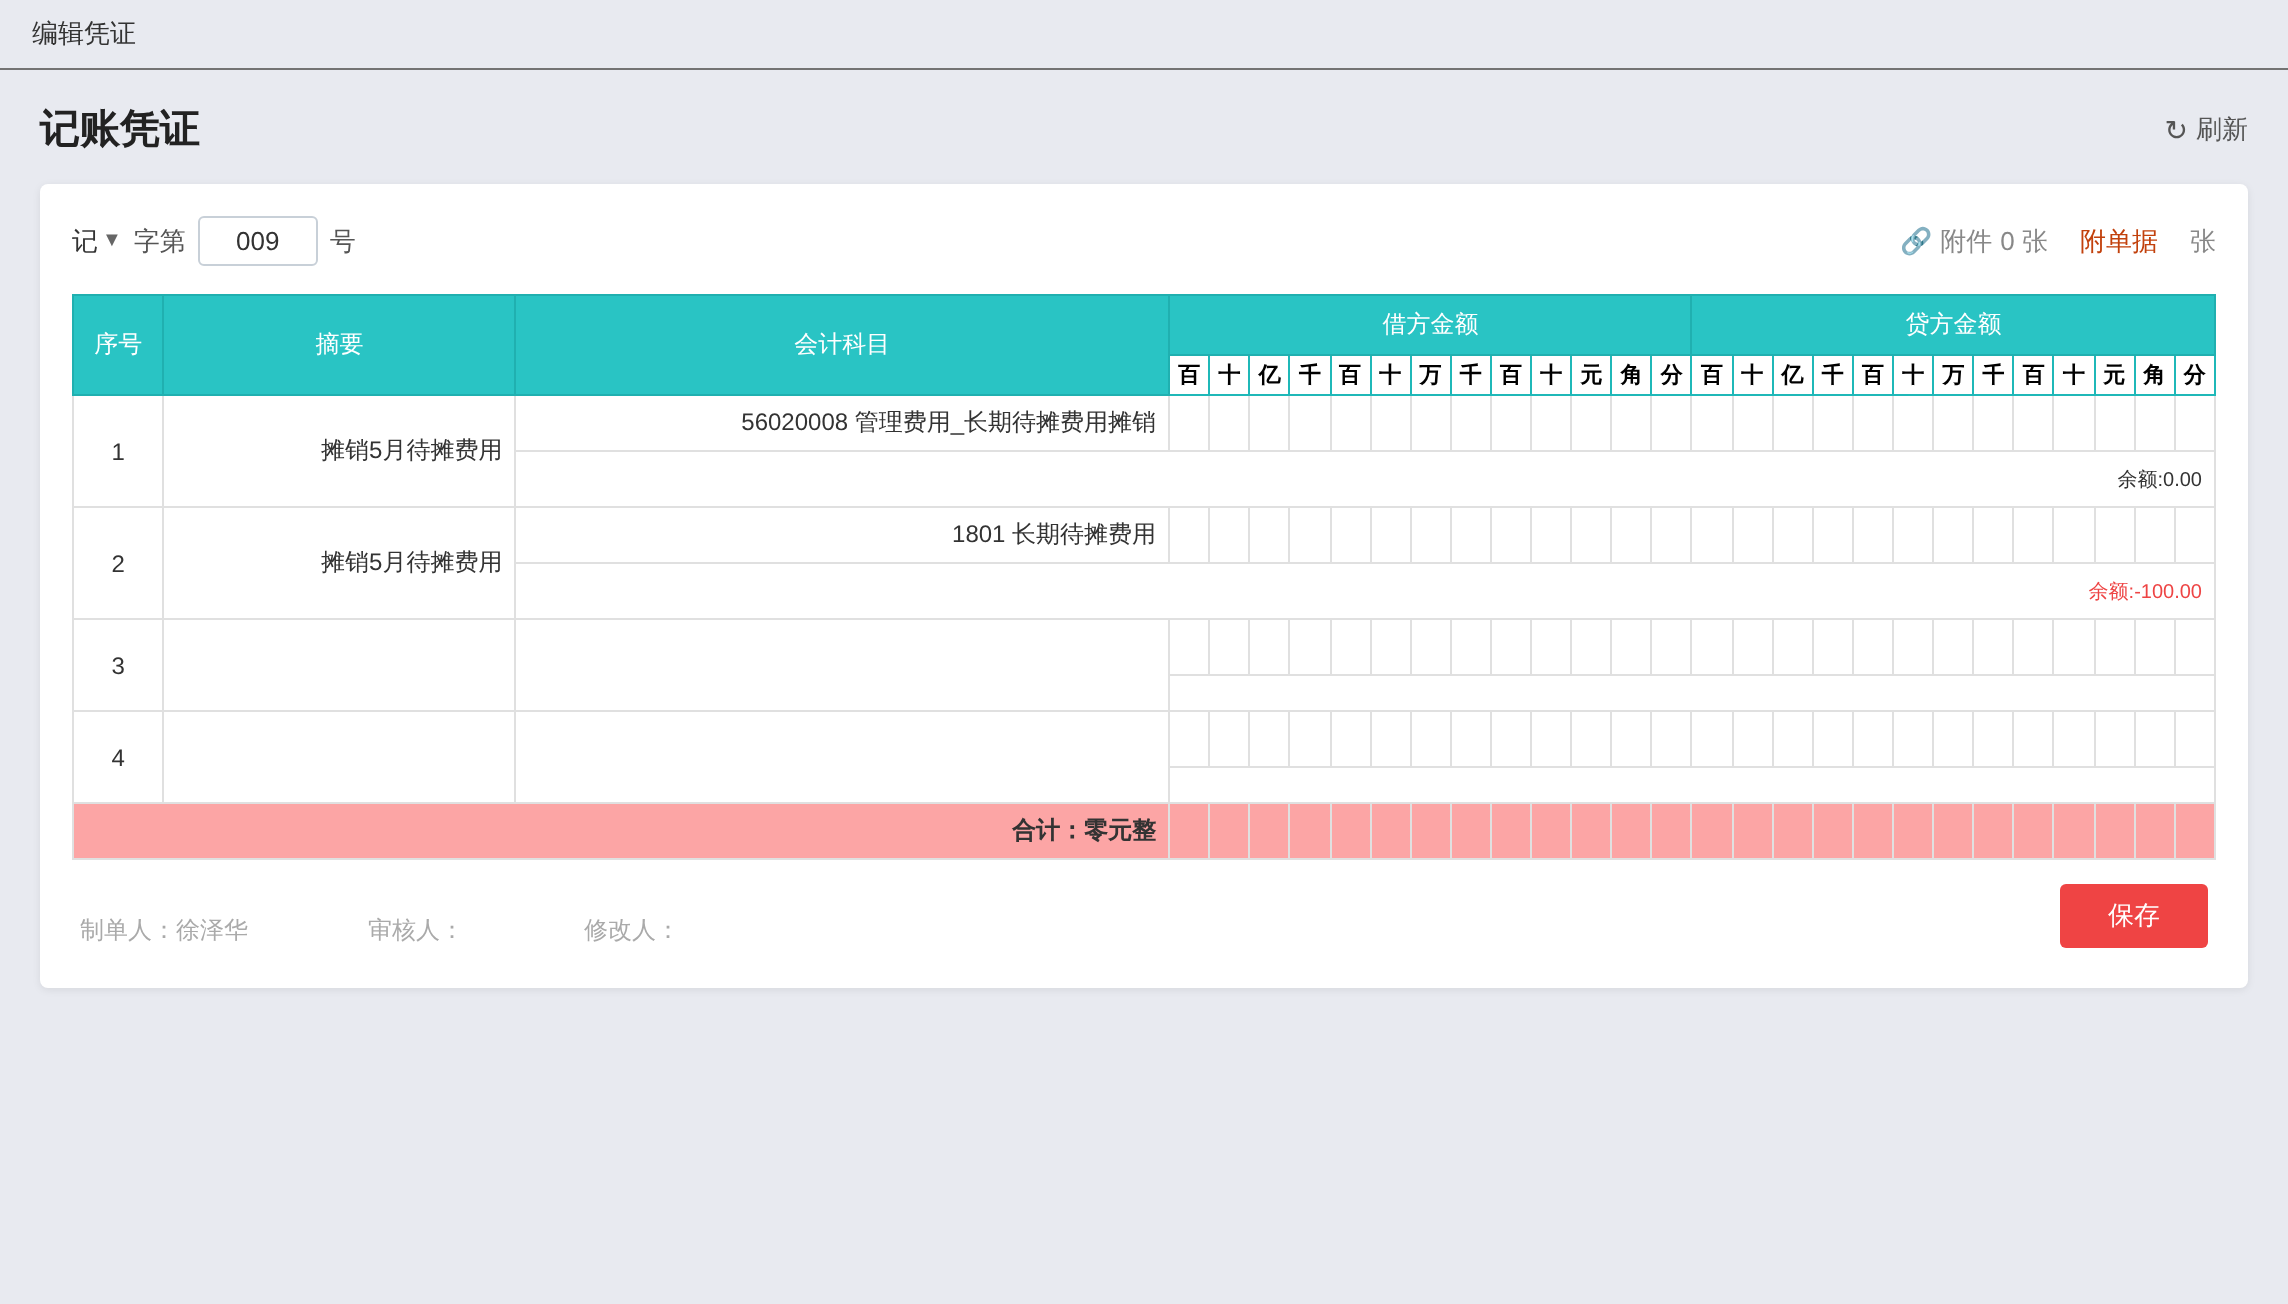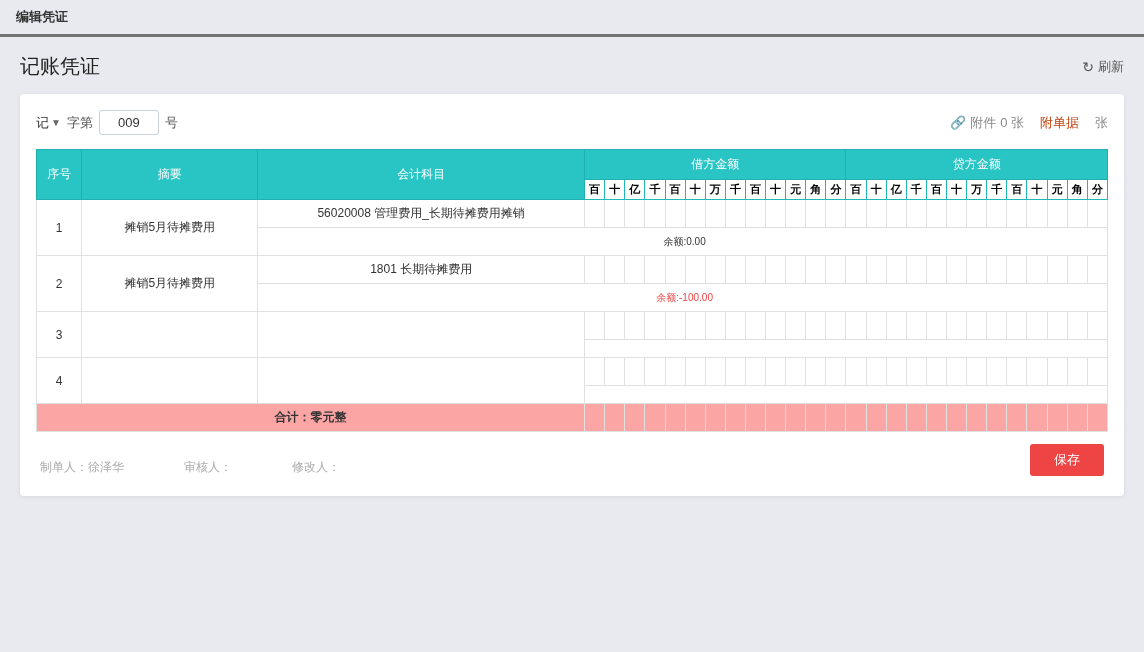--- a/index.html
+++ b/index.html
@@ -16,37 +16,36 @@
       height: 652px;
       background: #e8eaf0;
       display: flex;
       flex-direction: column;
     }
     .title-bar {
       background: #e8eaf0;
       padding: 8px 16px;
       font-size: 13px;
       color: #333;
-      border-bottom: 3px solid #737373;
-      font-weight: bold;
+      border-bottom: 1px solid #737373;
     }
     .main-content {
       flex: 1;
       padding: 16px 20px;
       overflow: hidden;
     }
     .page-header {
       display: flex;
       justify-content: space-between;
       align-items: center;
       margin-bottom: 14px;
     }
     .page-title {
       font-size: 20px;
-      font-weight: normal;
+      font-weight: bold;
       color: #222;
     }
     .refresh-btn {
       display: flex;
       align-items: center;
       gap: 4px;
       color: #555;
       font-size: 13px;
       cursor: pointer;
       background: none;
@@ -158,21 +157,21 @@
     .voucher-table tbody td {
       border: 1px solid #e0e0e0;
       padding: 4px 6px;
       vertical-align: middle;
       text-align: center;
       font-size: 12px;
       color: #333;
       height: 28px;
     }
     .voucher-table tbody td.text-left {
-      text-align: center;
+      text-align: right;
     }
     .balance-text {
       font-size: 10px;
       color: #333;
       padding-left: 4px;
     }
     .balance-text.negative {
       color: #e44;
     }
     .seq-cell {

